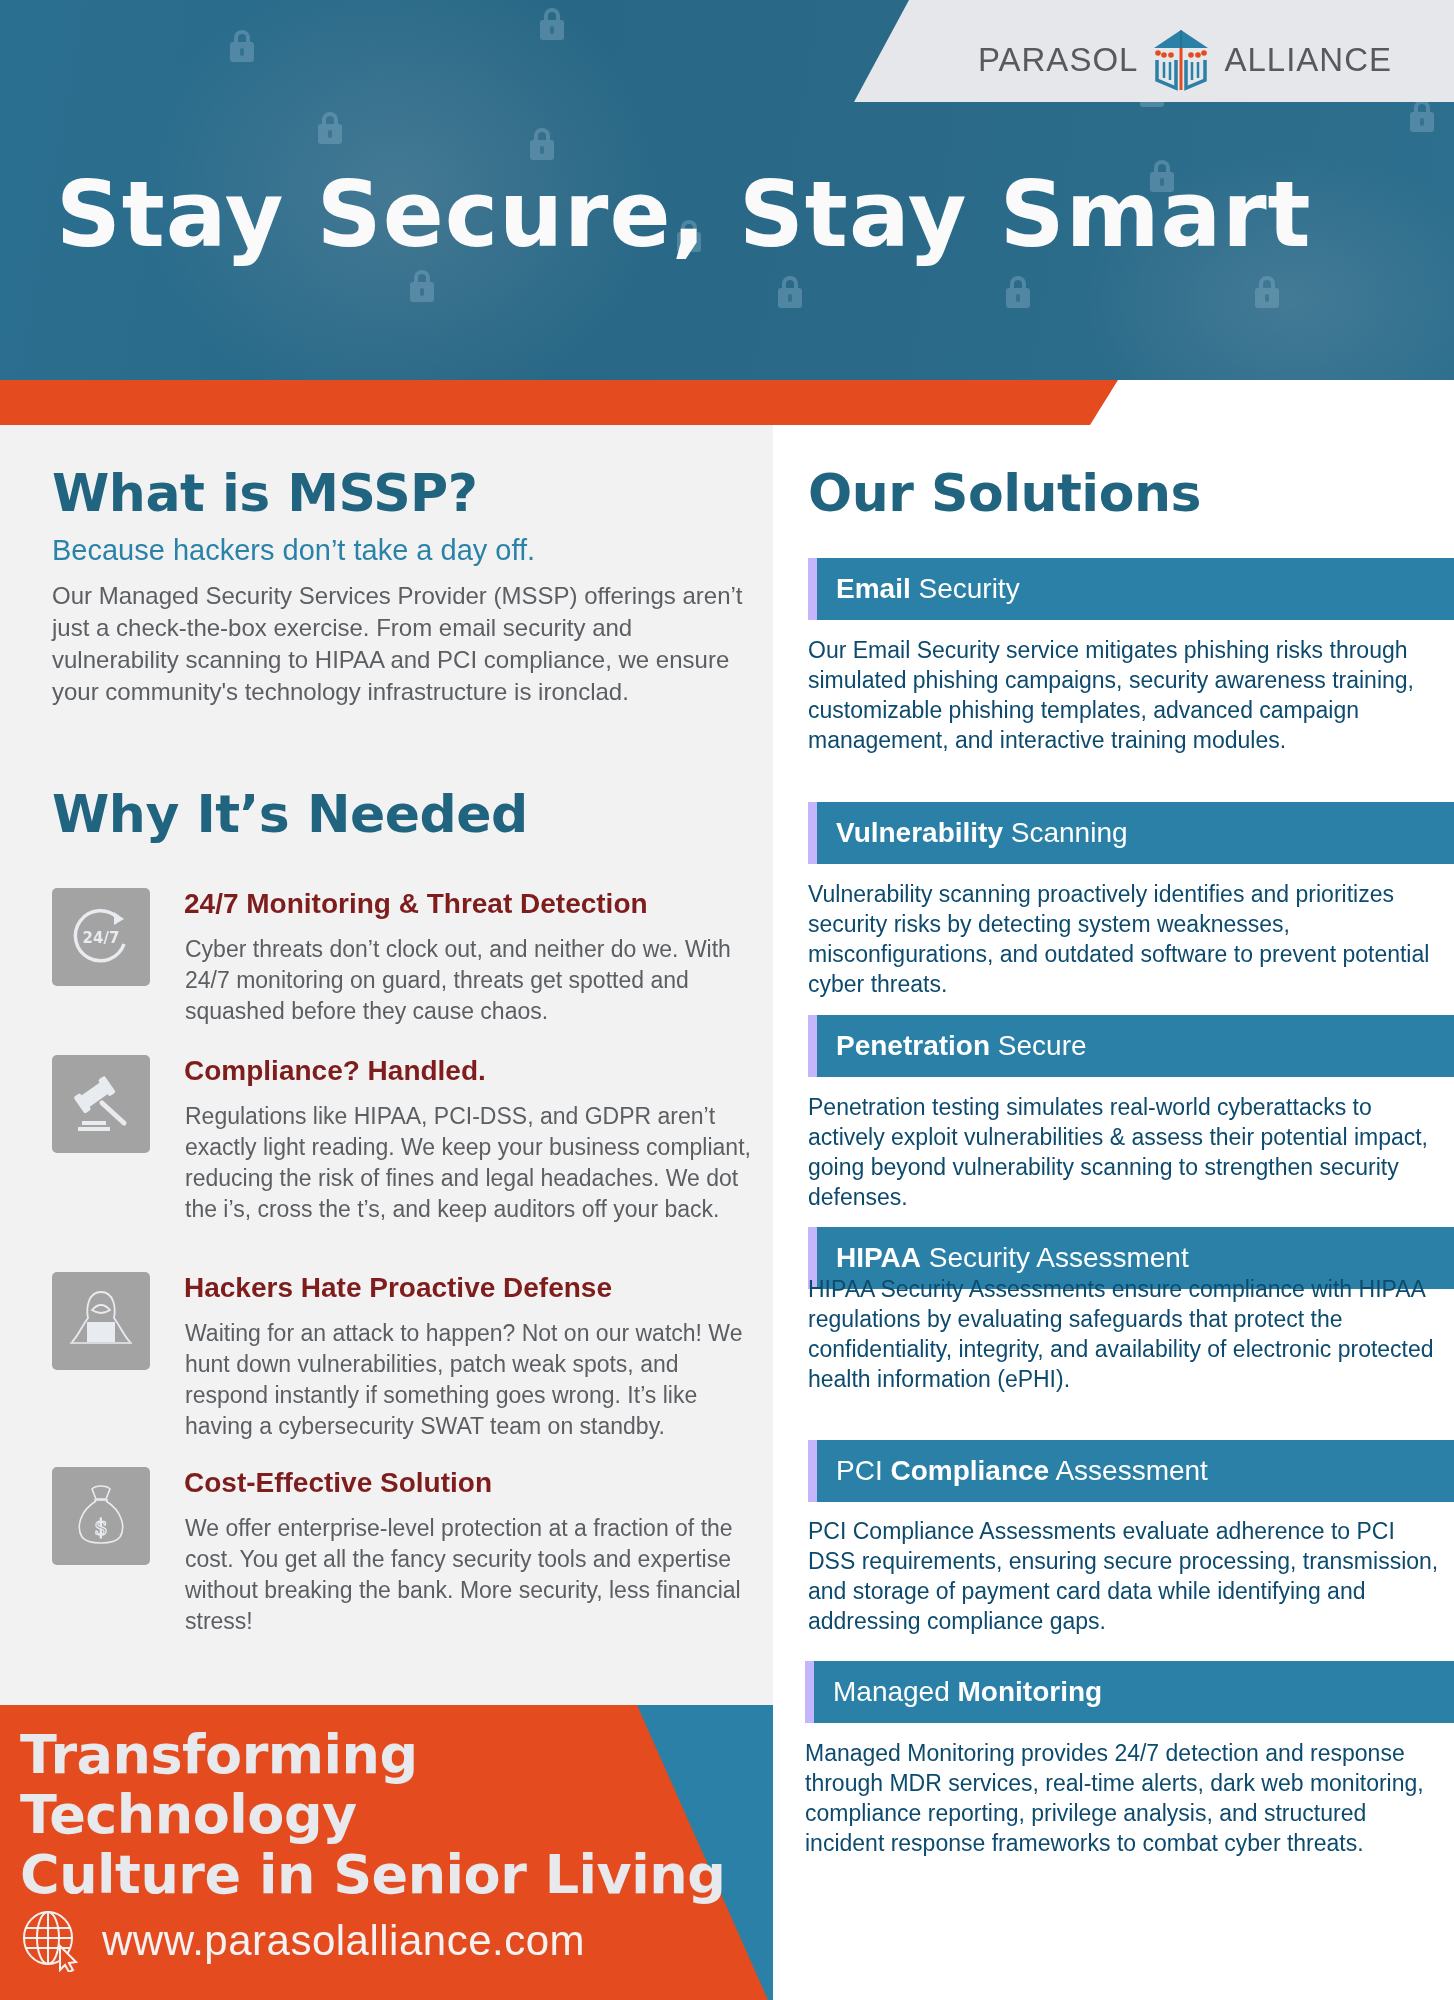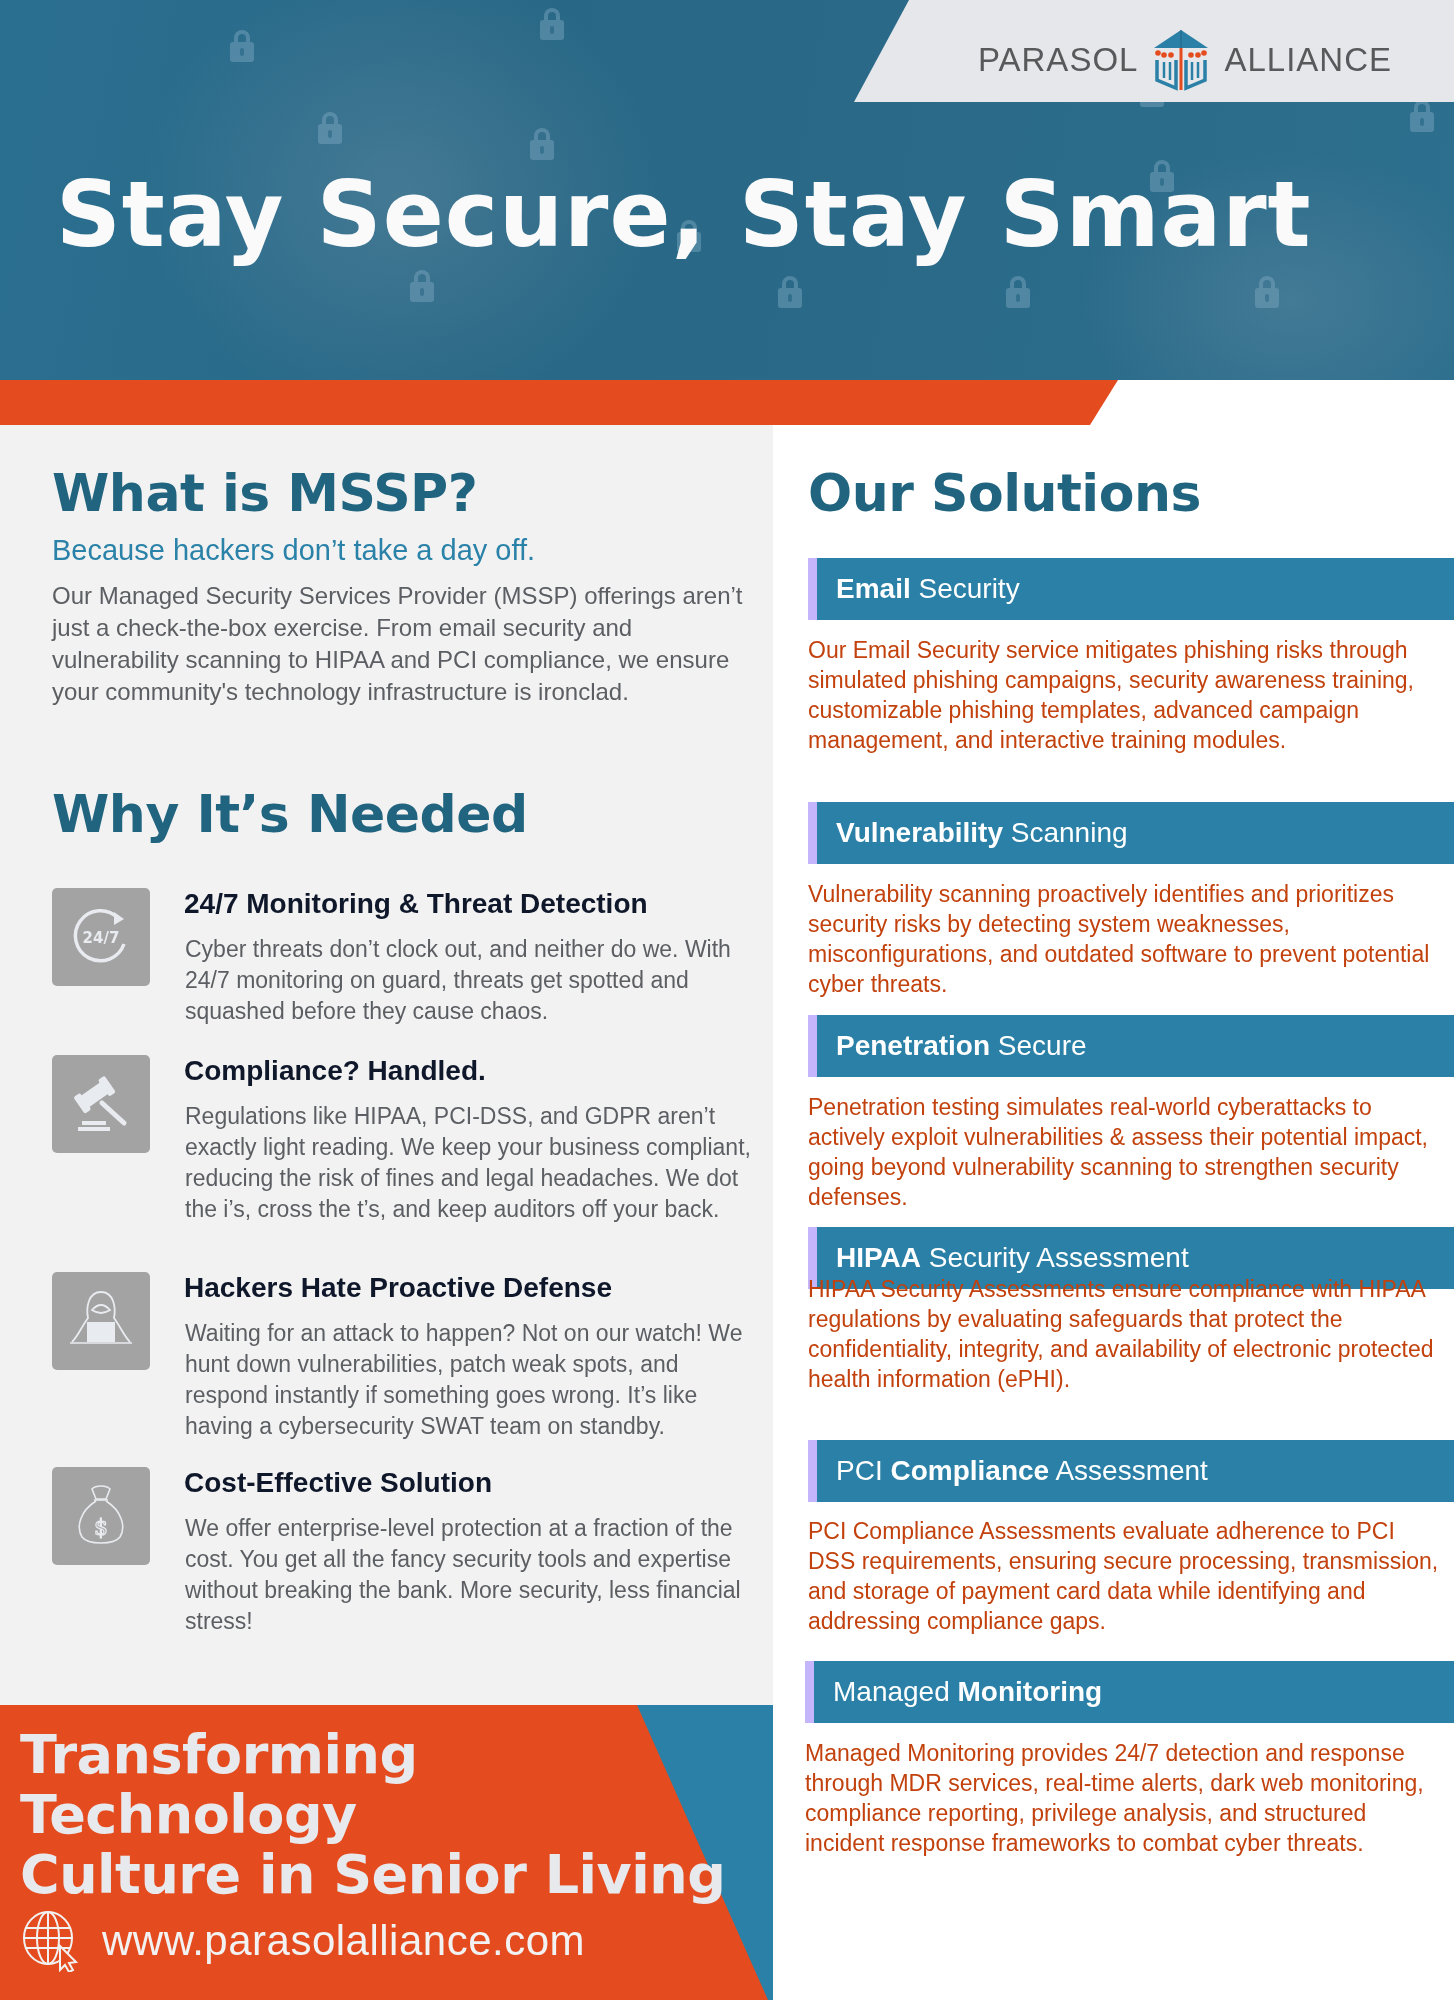--- a/index.html
+++ b/index.html
@@ -44,37 +44,37 @@
   
   .left-col { position: absolute; left: 0; top: 425px; width: 773px; height: 1280px; background: #f2f2f2; }
   .h-big { font-family: "DejaVu Sans", sans-serif; font-weight: bold; color: #21647f; font-size: 52px; letter-spacing: -0.5px; }
   .mssp-title { position: absolute; left: 52px; top: 463px; }
   .mssp-sub { position: absolute; left: 52px; top: 534px; font-size: 29px; color: #2a82a8; font-family: "Liberation Sans", sans-serif; }
   .mssp-body { position: absolute; left: 52px; top: 580px; width: 705px; font-size: 24px; line-height: 32px; color: #5b5e62; font-family: "Liberation Sans", sans-serif; }
   .why-title { position: absolute; left: 52px; top: 784px; text-align: right; }
 
   .feature { position: absolute; left: 52px; width: 710px; }
   .feature .ficon { position: absolute; left: 0; top: 0; width: 98px; height: 98px; background: #a3a3a3; border-radius: 5px; display: flex; align-items: center; justify-content: center; }
-  .feature .ftitle { position: absolute; left: 132px; top: 0; font-size: 28px; font-weight: bold; color: #0f172a; font-family: "Liberation Sans", sans-serif; white-space: nowrap; }
+  .feature .ftitle { position: absolute; left: 132px; top: 0; font-size: 28px; font-weight: bold; color: #7f1d1d; font-family: "Liberation Sans", sans-serif; white-space: nowrap; }
   .feature .fbody { position: absolute; left: 133px; top: 46px; width: 580px; font-size: 23px; line-height: 31px; color: #5b5e62; font-family: "Liberation Sans", sans-serif; }
 
   
   .footer-left { position: absolute; left: 0; top: 1705px; width: 773px; height: 295px; background: #2a80a6; }
   .footer-orange { position: absolute; left: 0; top: 1705px; width: 773px; height: 295px; background: #e44c1f;
     clip-path: polygon(0 0, 637px 0, 768px 100%, 0 100%); }
   .footer-title { position: absolute; left: 20px; top: 1725px; font-family: "DejaVu Sans", sans-serif; font-weight: bold; font-size: 54px; line-height: 60px; color: #e8e9ed; letter-spacing: -0.5px; }
   .footer-url { position: absolute; left: 20px; top: 1910px; display: flex; align-items: center; gap: 20px; }
   .footer-url span { font-size: 42px; color: #f2f2f2; font-family: "Liberation Sans", sans-serif; letter-spacing: 0.5px; }
 
   
   .sol-title { position: absolute; left: 808px; top: 463px; }
   .sol-head { position: absolute; left: 808px; width: 688px; height: 62px; background: #2a80a6; border-radius: 0 5px 5px 0; border-left: 9px solid #c4b5fd; display: flex; align-items: center; padding-left: 19px; }
   .sol-head span { font-size: 28px; color: #ffffff; font-family: "Liberation Sans", sans-serif; }
   .sol-head b { font-weight: bold; }
-  .sol-body { position: absolute; left: 808px; width: 640px; font-size: 23px; line-height: 30px; color: #c2410c; font-family: "Liberation Sans", sans-serif; }
+  .sol-body { position: absolute; left: 808px; width: 640px; font-size: 23px; line-height: 30px; color: #0c4a6e; font-family: "Liberation Sans", sans-serif; }
 </style>
 </head>
 <body>
 
 <div class="hero">
   <div class="glow1"></div>
   <div class="glow2"></div>
   <div class="lock" style="left:230px;top:30px">
       <div class="shackle"></div>
       <div class="body"></div>

